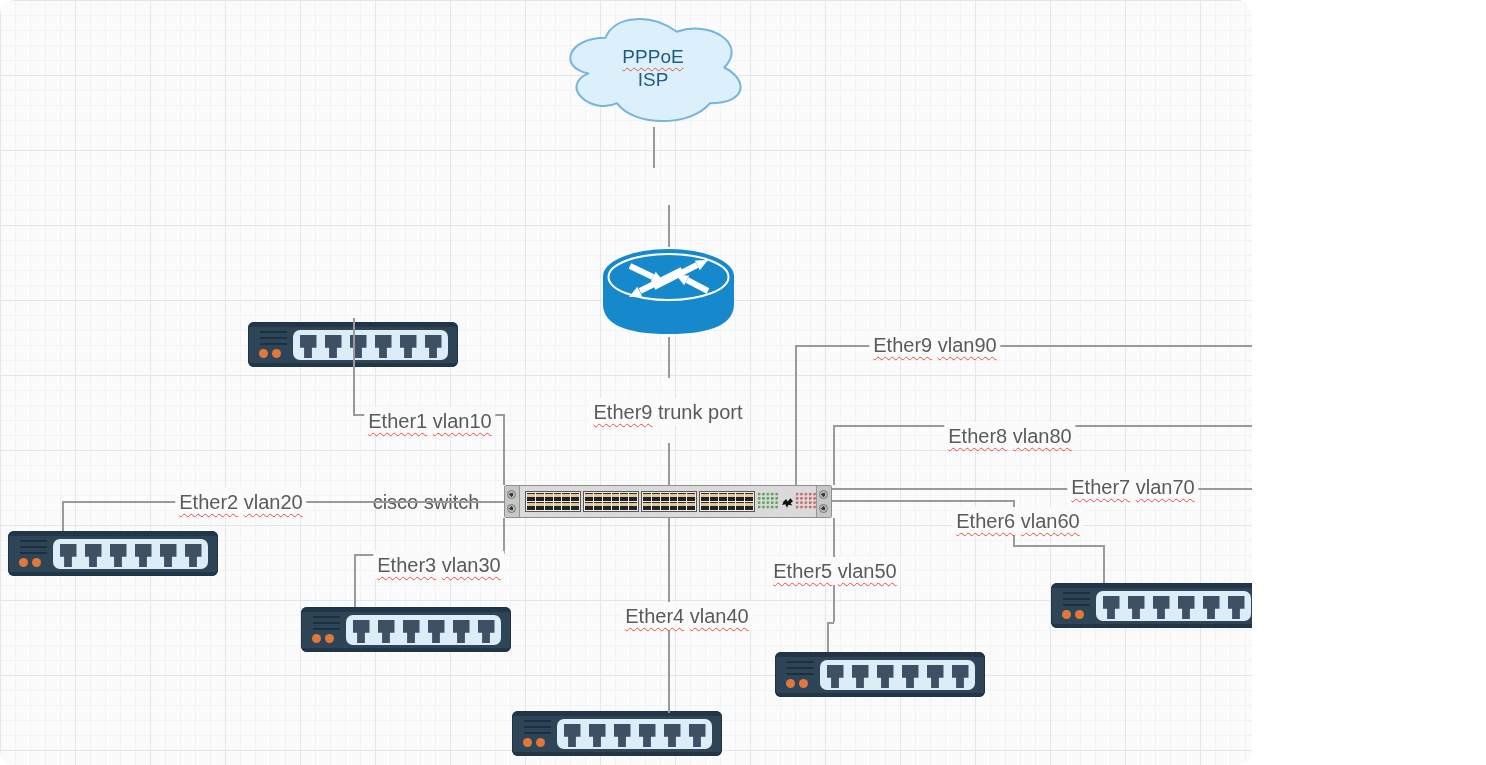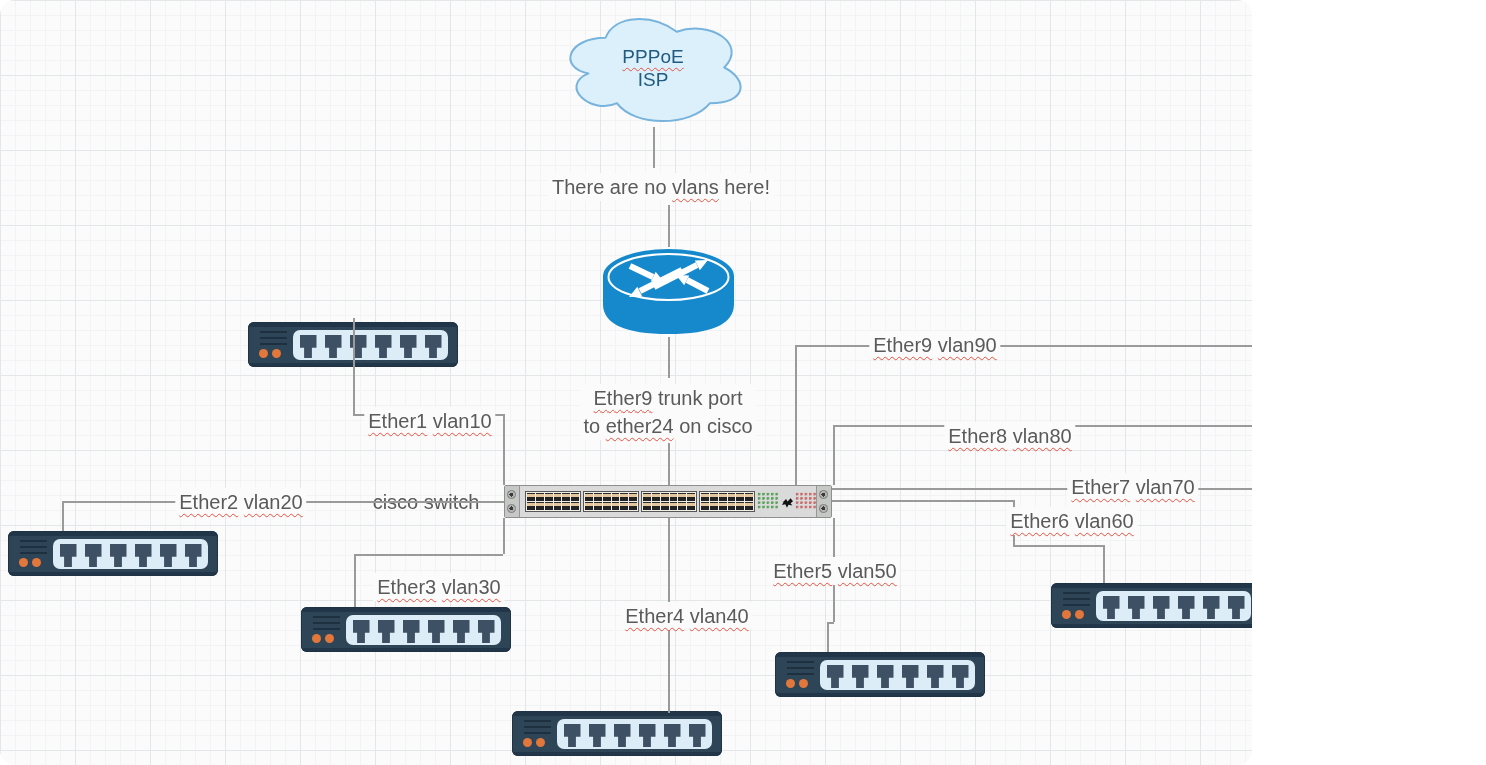--- a/index.html
+++ b/index.html
@@ -312,47 +312,43 @@
       <div class="panel">
         <i class="port"></i>
         <i class="port"></i>
         <i class="port"></i>
         <i class="port"></i>
         <i class="port"></i>
         <i class="port"></i>
       </div>
     </div>
 
-  <div class="lbl mask" style="left:661px;top:187px">
-      <div><span>There are no </span><span class="sq">vlans</span><span> here!</span></div>
-    </div>
   <div class="lbl mask" style="left:668px;top:412px">
       <div><span class="sq">Ether9</span><span> trunk port</span></div>
-      <div><span>to </span><span class="sq">ether24</span><span> on cisco</span></div>
     </div>
   <div class="lbl under" style="left:426px;top:502px">
       <div><span>cisco switch</span></div>
     </div>
 
   <div class="lbl mask" style="left:430px;top:421px">
       <div><span class="sq">Ether1</span><span> </span><span class="sq">vlan10</span></div>
     </div>
   <div class="lbl mask" style="left:241px;top:502px">
       <div><span class="sq">Ether2</span><span> </span><span class="sq">vlan20</span></div>
     </div>
-  <div class="lbl mask" style="left:439px;top:587px">
+  <div class="lbl mask" style="left:439px;top:565px">
       <div><span class="sq">Ether3</span><span> </span><span class="sq">vlan30</span></div>
     </div>
   <div class="lbl mask" style="left:687px;top:616px">
       <div><span class="sq">Ether4</span><span> </span><span class="sq">vlan40</span></div>
     </div>
   <div class="lbl mask" style="left:835px;top:571px">
       <div><span class="sq">Ether5</span><span> </span><span class="sq">vlan50</span></div>
     </div>
-  <div class="lbl mask" style="left:1072px;top:521px">
+  <div class="lbl mask" style="left:1018px;top:521px">
       <div><span class="sq">Ether6</span><span> </span><span class="sq">vlan60</span></div>
     </div>
   <div class="lbl mask" style="left:1133px;top:487px">
       <div><span class="sq">Ether7</span><span> </span><span class="sq">vlan70</span></div>
     </div>
   <div class="lbl mask" style="left:1010px;top:436px">
       <div><span class="sq">Ether8</span><span> </span><span class="sq">vlan80</span></div>
     </div>
   <div class="lbl mask" style="left:935px;top:345px">
       <div><span class="sq">Ether9</span><span> </span><span class="sq">vlan90</span></div>

